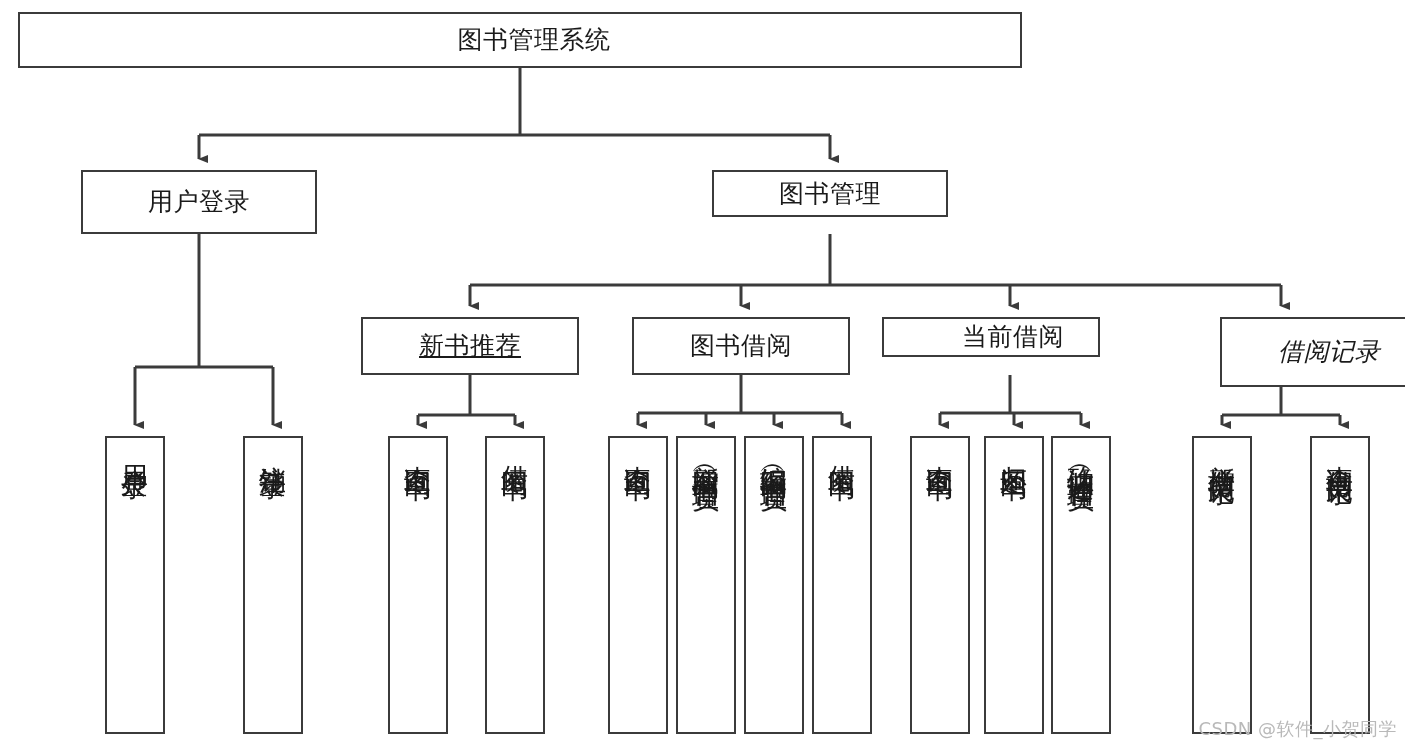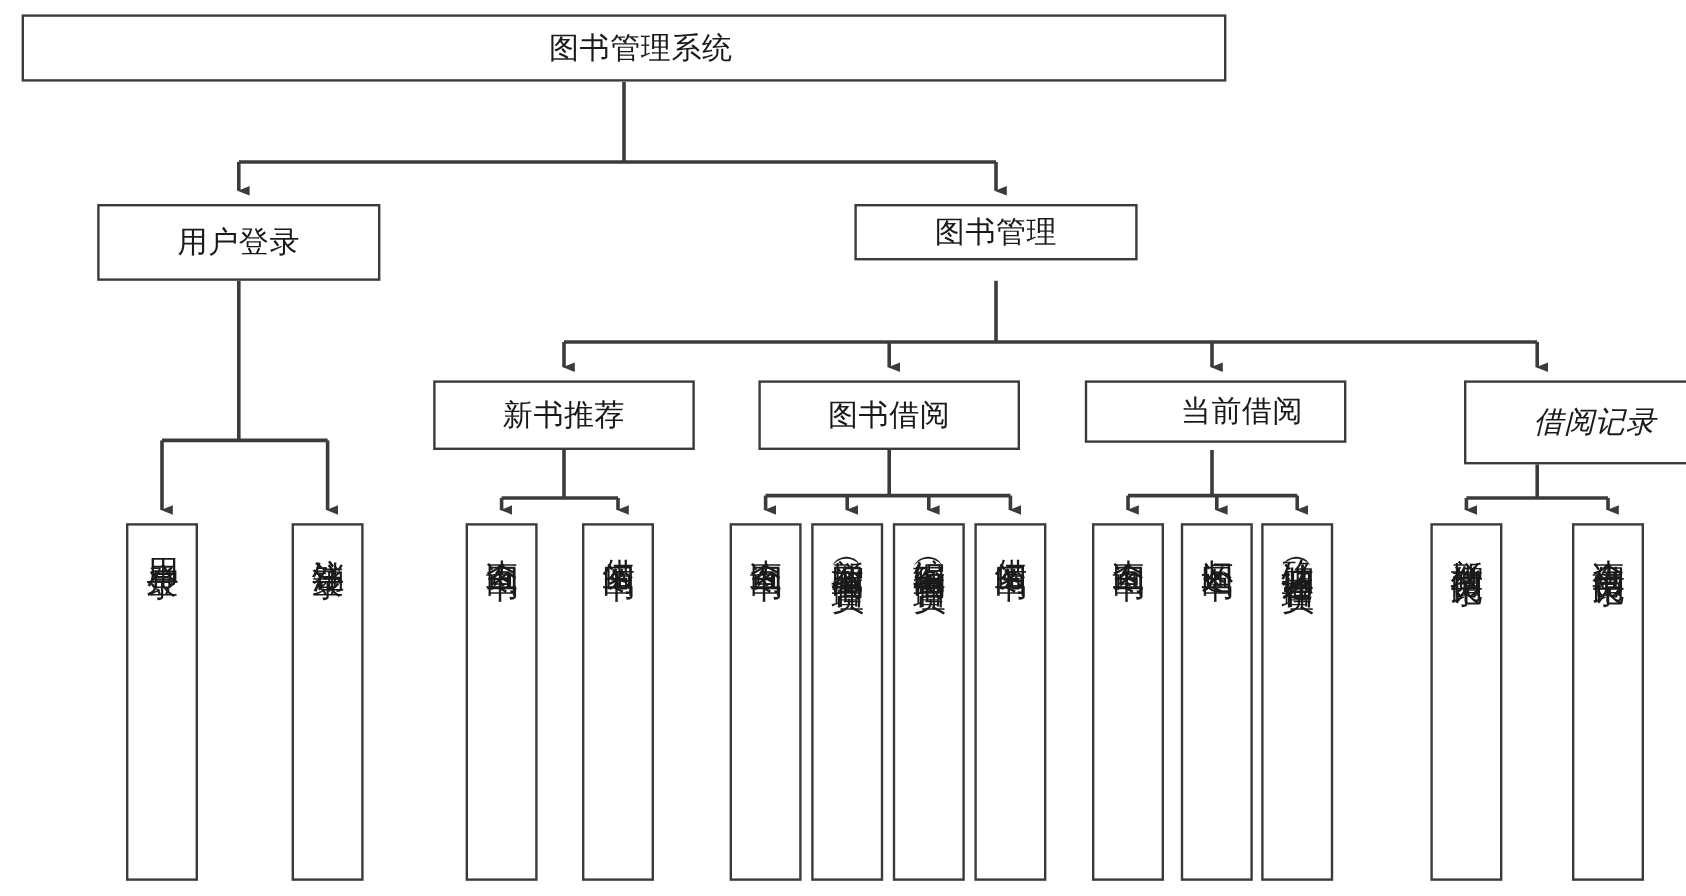--- a/index.html
+++ b/index.html
@@ -123,27 +123,27 @@
   <div id="node-layer">
       <div class="node horiz root" style="left: 18px; top: 12px; width: 1004px; height: 56px; padding-left: 28px;">
         <span class="label">图书管理系统</span>
       </div>
       <div class="node horiz" style="left: 81px; top: 170px; width: 236px; height: 64px;">
         <span class="label">用户登录</span>
       </div>
       <div class="node horiz" style="left: 712px; top: 170px; width: 236px; height: 47px;">
         <span class="label">图书管理</span>
       </div>
-      <div class="node horiz" style="left: 361px; top: 317px; width: 218px; height: 58px;">
+      <div class="node horiz" style="left: 361px; top: 317px; width: 218px; height: 58px; text-decoration: underline;">
         <span class="label">新书推荐</span>
       </div>
       <div class="node horiz" style="left: 632px; top: 317px; width: 218px; height: 58px;">
         <span class="label">图书借阅</span>
       </div>
-      <div class="node horiz" style="left: 904px; top: 317px; width: 218px; height: 52px; padding-left: 44px;">
+      <div class="node horiz" style="left: 882px; top: 317px; width: 218px; height: 40px; padding-left: 44px;">
         <span class="label">当前借阅</span>
       </div>
       <div class="node horiz" style="left: 1220px; top: 317px; width: 218px; height: 70px; font-style: italic;">
         <span class="label">借阅记录</span>
       </div>
       <div class="node vert" style="left: 105px; top: 436px; width: 60px; height: 298px;">
         <span class="label">用户登录</span>
       </div>
       <div class="node vert" style="left: 243px; top: 436px; width: 60px; height: 298px;">
         <span class="label">注销登录</span>
@@ -176,13 +176,14 @@
         <span class="label">确认归还（管理员）</span>
       </div>
       <div class="node vert" style="left: 1192px; top: 436px; width: 60px; height: 298px;">
         <span class="label">新增借阅记录</span>
       </div>
       <div class="node vert" style="left: 1310px; top: 436px; width: 60px; height: 298px;">
         <span class="label">查询借阅记录</span>
       </div>
     </div>
 
+  <div class="watermark">CSDN @软件_小贺同学</div>
 </div>
 
 </body></html>

